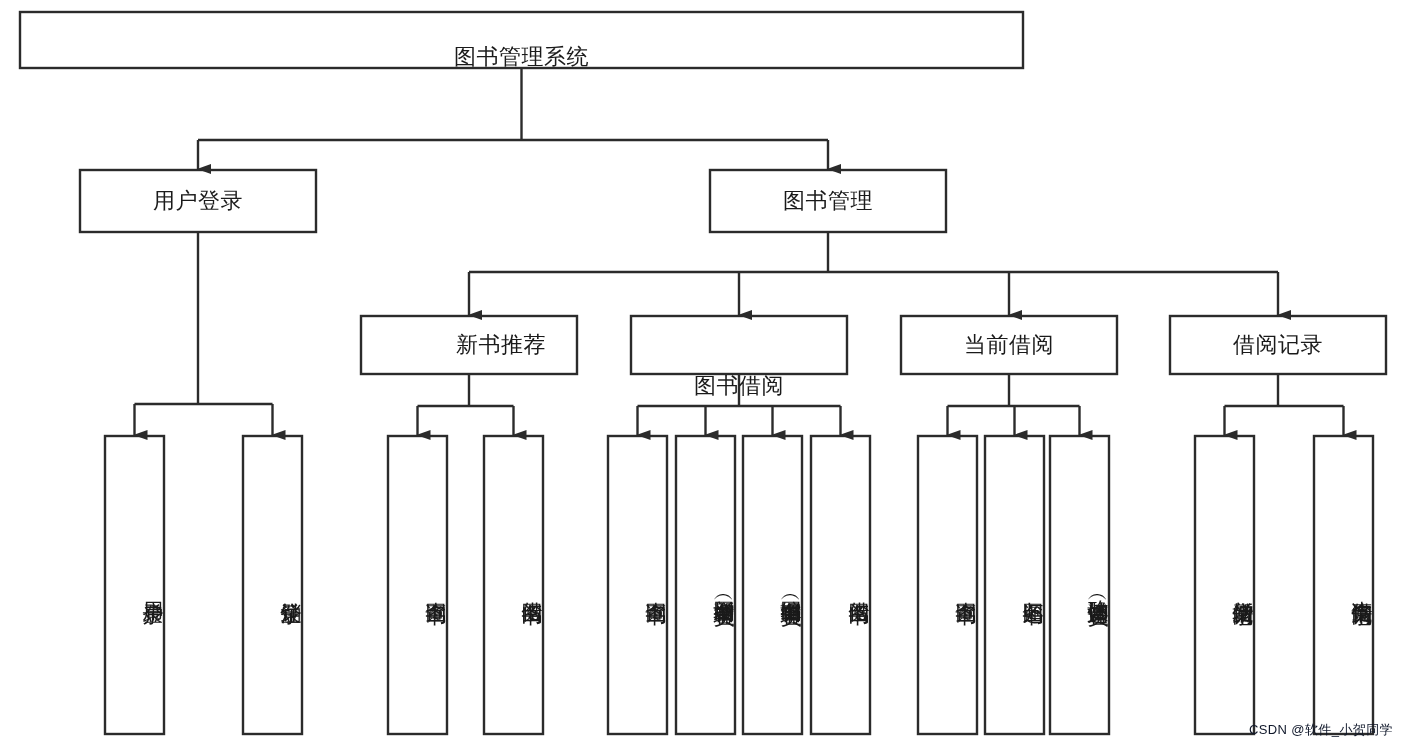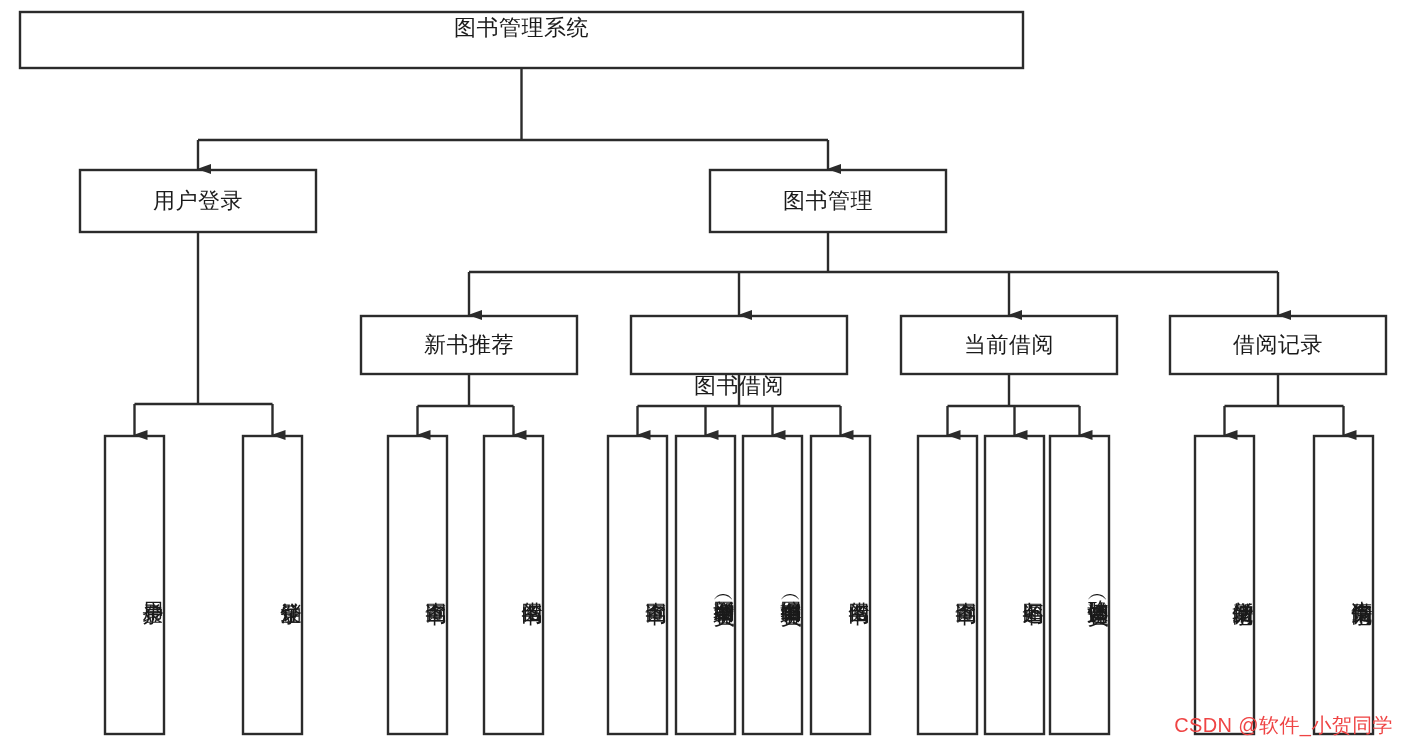--- a/index.html
+++ b/index.html
@@ -66,22 +66,22 @@
     color: #1a1a1a;
     letter-spacing: 0.5px;
     white-space: nowrap;
     pointer-events: none;
   }
   #watermark {
     position: absolute;
     right: 12px;
     bottom: 8px;
     font-family: "Liberation Sans", "DejaVu Sans", sans-serif;
-    font-size: 20px;
-    color: #ef4444;
+    font-size: 13px;
+    color: #0f172a;
     letter-spacing: 0.4px;
     white-space: nowrap;
     pointer-events: none;
   }
 </style>
 </head>
 <body>
 
 <div id="diagram-root">
 
@@ -146,24 +146,24 @@
         <path d="M 1014.5 406 L 1014.5 435" class="edge-line" marker-end="url(#arrow)"></path>
         <path d="M 1079.5 406 L 1079.5 435" class="edge-line" marker-end="url(#arrow)"></path>
         <path d="M 1278 374 L 1278 406" class="edge-line"></path>
         <path d="M 1224.5 406 L 1343.5 406" class="edge-line"></path>
         <path d="M 1224.5 406 L 1224.5 435" class="edge-line" marker-end="url(#arrow)"></path>
         <path d="M 1343.5 406 L 1343.5 435" class="edge-line" marker-end="url(#arrow)"></path>
       </g>
   </svg>
 
   <div id="labels-layer">
-      <div class="hlabel-wrap" style="left: 20px; top: 0; width: 1003px; height: 56px;">图书管理系统</div>
+      <div class="hlabel-wrap" style="left: 20px; top: 29px; width: 1003px; height: 56px;">图书管理系统</div>
       <div class="hlabel-wrap" style="left: 80px; top: 170px; width: 236px; height: 62px;">用户登录</div>
       <div class="hlabel-wrap" style="left: 710px; top: 170px; width: 236px; height: 62px; font-family: Liberation Serif, serif;">图书管理</div>
-      <div class="hlabel-wrap" style="left: 361px; top: 316px; width: 216px; height: 58px;">新书推荐</div>
+      <div class="hlabel-wrap" style="left: 361px; top: 316px; width: 216px; height: 58px; padding-left: 32px;">新书推荐</div>
       <div class="hlabel-wrap" style="left: 631px; top: 316px; width: 216px; height: 58px; margin-top: 41px;">图书借阅</div>
       <div class="hlabel-wrap" style="left: 901px; top: 316px; width: 216px; height: 58px; border-radius: 20px;">当前借阅</div>
       <div class="hlabel-wrap" style="left: 1170px; top: 316px; width: 216px; height: 58px; font-family: Liberation Mono, monospace;">借阅记录</div>
       <div class="vlabel-wrap" style="left: 105px; top: 444px; width: 59px; height: 286px;">用户登录</div>
       <div class="vlabel-wrap" style="left: 243px; top: 444px; width: 59px; height: 286px;">注销登录</div>
       <div class="vlabel-wrap" style="left: 388px; top: 444px; width: 59px; height: 286px;">查询图书</div>
       <div class="vlabel-wrap" style="left: 484px; top: 444px; width: 59px; height: 286px;">借阅图书</div>
       <div class="vlabel-wrap" style="left: 608px; top: 444px; width: 59px; height: 286px;">查询图书</div>
       <div class="vlabel-wrap" style="left: 676px; top: 444px; width: 59px; height: 286px;">新增图书（管理员）</div>
       <div class="vlabel-wrap" style="left: 743px; top: 444px; width: 59px; height: 286px;">编辑图书（管理员）</div>

